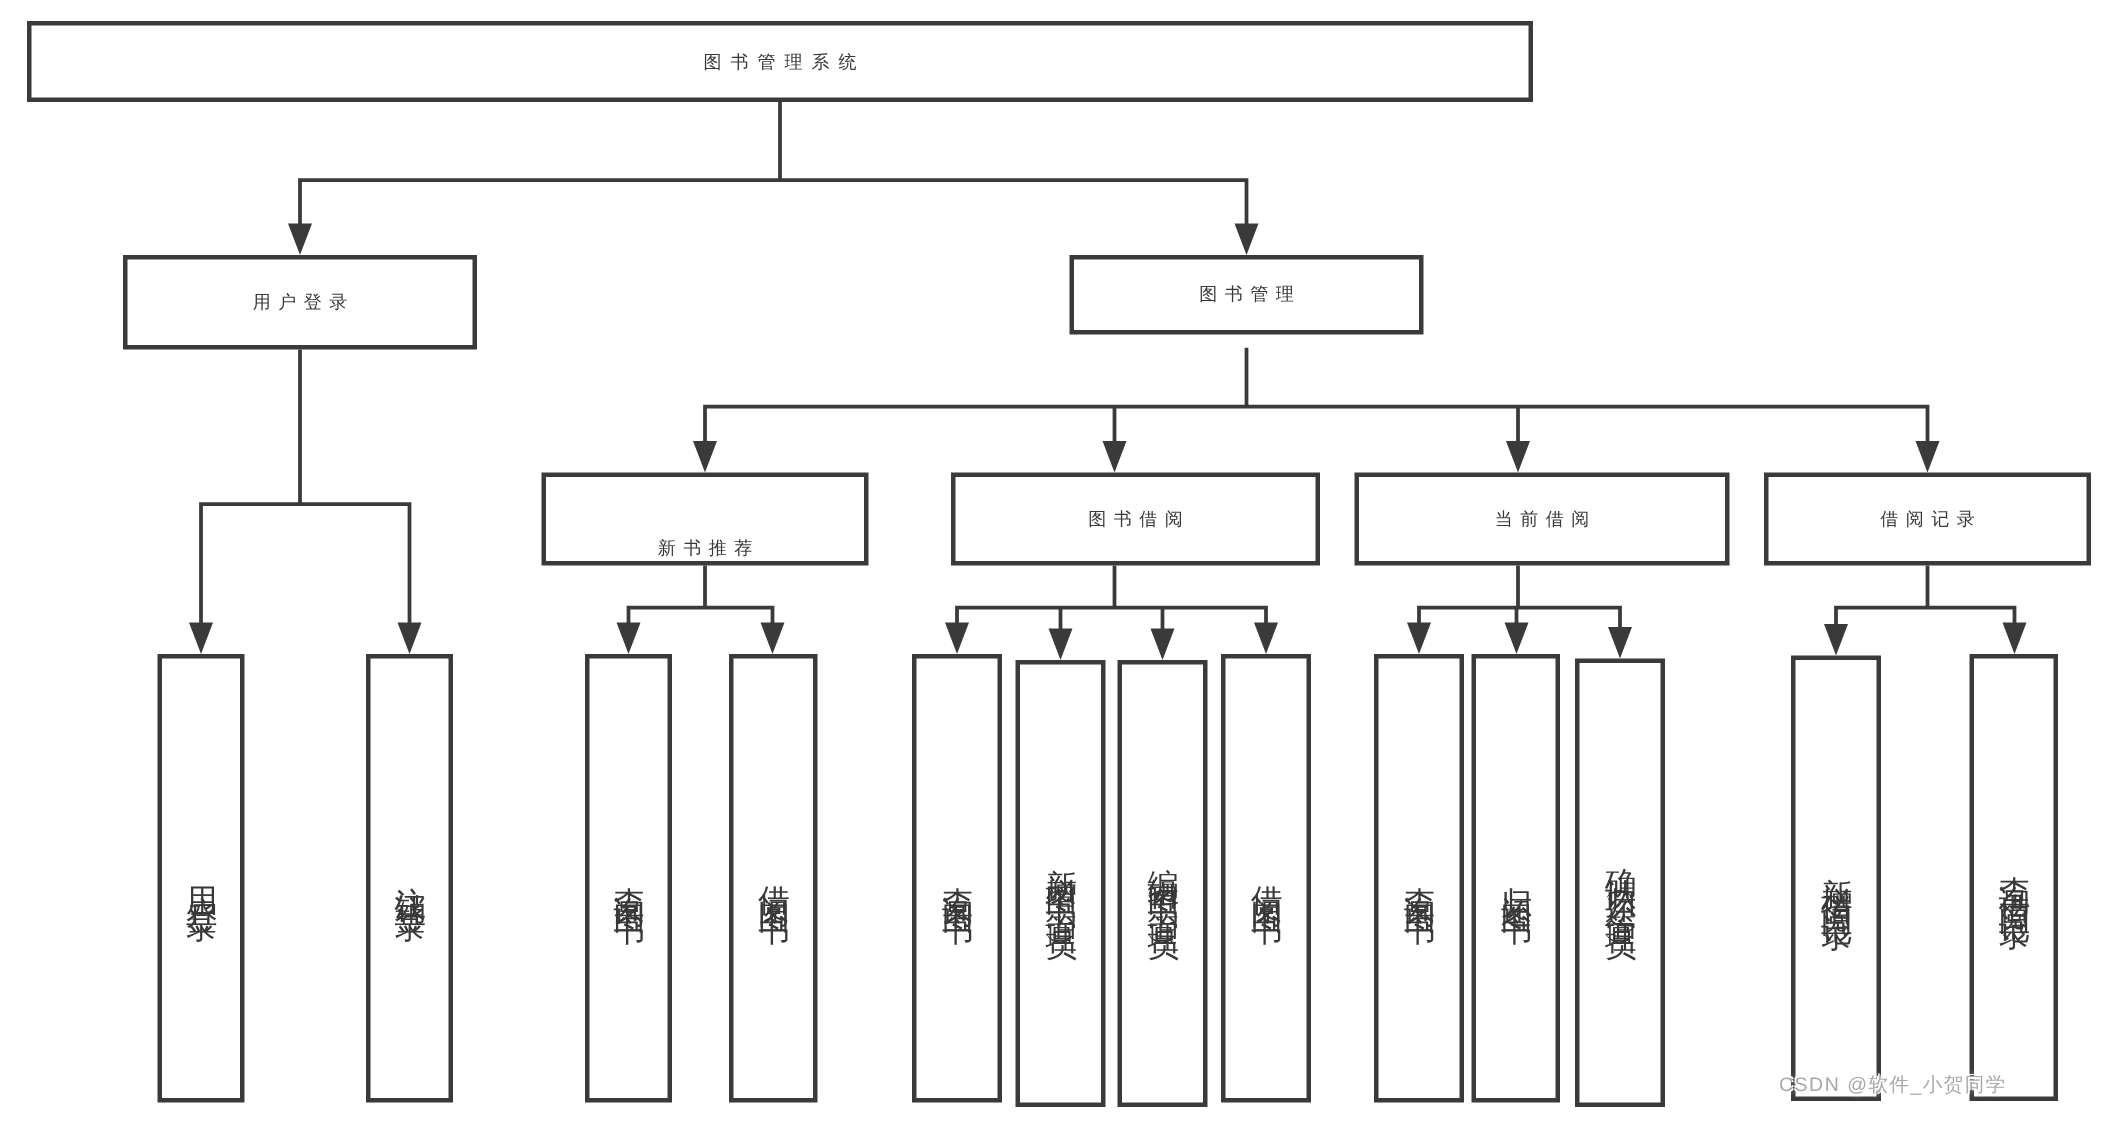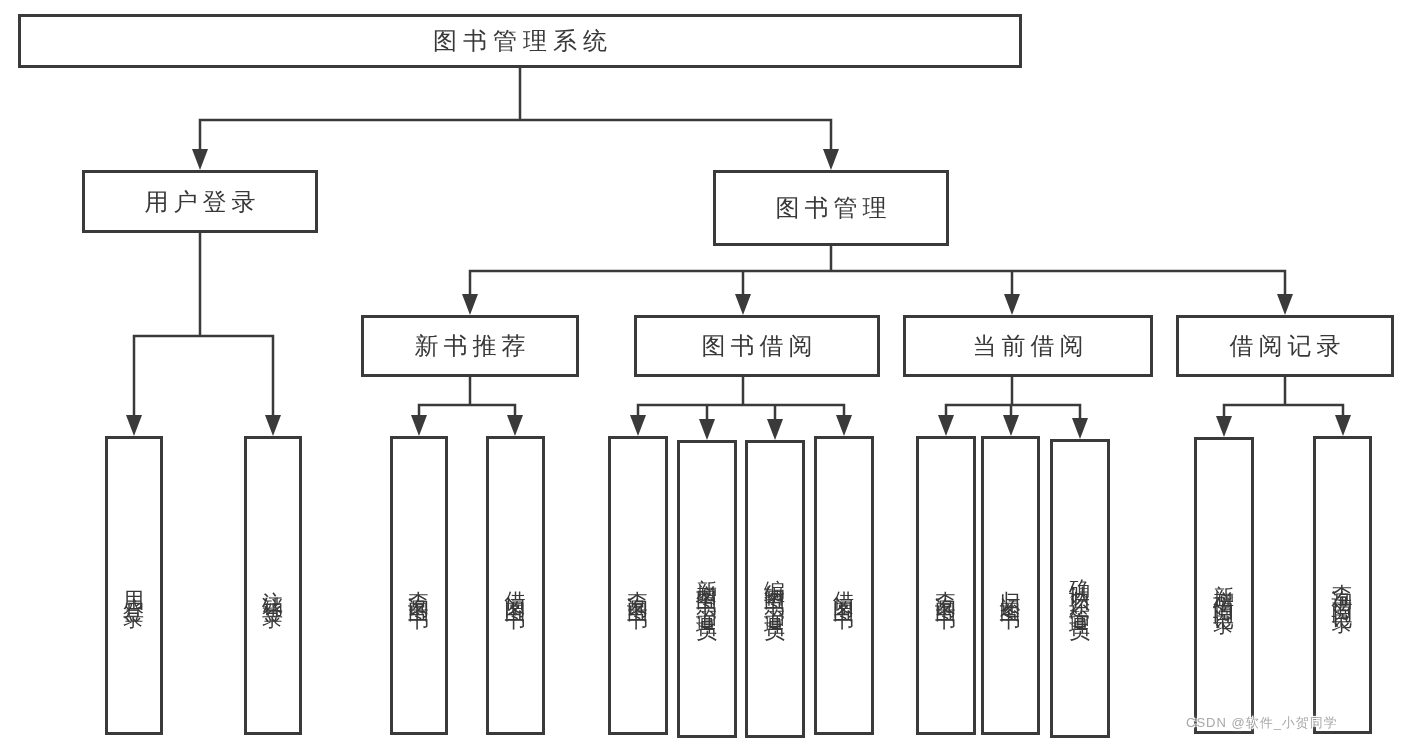--- a/index.html
+++ b/index.html
@@ -22,21 +22,21 @@
   .connectors .arr{fill:var(--line);stroke:none;}
   .box{
     position:absolute;
     background:var(--bg);
     border:3px solid var(--line);
     box-sizing:border-box;
     display:flex;align-items:center;justify-content:center;
     z-index:2;
   }
   .hlabel{
-    font-size:24px;
+    font-size:12px;
     letter-spacing:5px;
     text-indent:5px;
     white-space:nowrap;
     color:var(--text);
   }
   .root-box .hlabel{letter-spacing:6px;text-indent:6px;}
   .vtext{
     writing-mode:vertical-rl;
     text-orientation:mixed;
     font-size:21px;
@@ -93,25 +93,25 @@
       M1335 415 H1351 L1343 436 Z"></path>
   </svg>
 
   <div class="box root-box" style="left:18px;top:14px;width:1004px;height:54px;">
     <span class="hlabel">图书管理系统</span>
   </div>
 
   <div class="box" style="left:82px;top:170px;width:236px;height:63px;">
     <span class="hlabel">用户登录</span>
   </div>
-  <div class="box" style="left:713px;top:170px;width:236px;height:76px;">
+  <div class="box" style="left:713px;top:170px;width:236px;height:53px;">
     <span class="hlabel">图书管理</span>
   </div>
 
-  <div class="box" style="left:361px;top:315px;width:218px;height:62px;">
+  <div class="box" style="left:361px;top:315px;width:218px;height:62px;align-items:flex-end;">
     <span class="hlabel">新书推荐</span>
   </div>
   <div class="box" style="left:634px;top:315px;width:246px;height:62px;">
     <span class="hlabel">图书借阅</span>
   </div>
   <div class="box" style="left:903px;top:315px;width:250px;height:62px;">
     <span class="hlabel">当前借阅</span>
   </div>
   <div class="box" style="left:1176px;top:315px;width:218px;height:62px;">
     <span class="hlabel">借阅记录</span>

